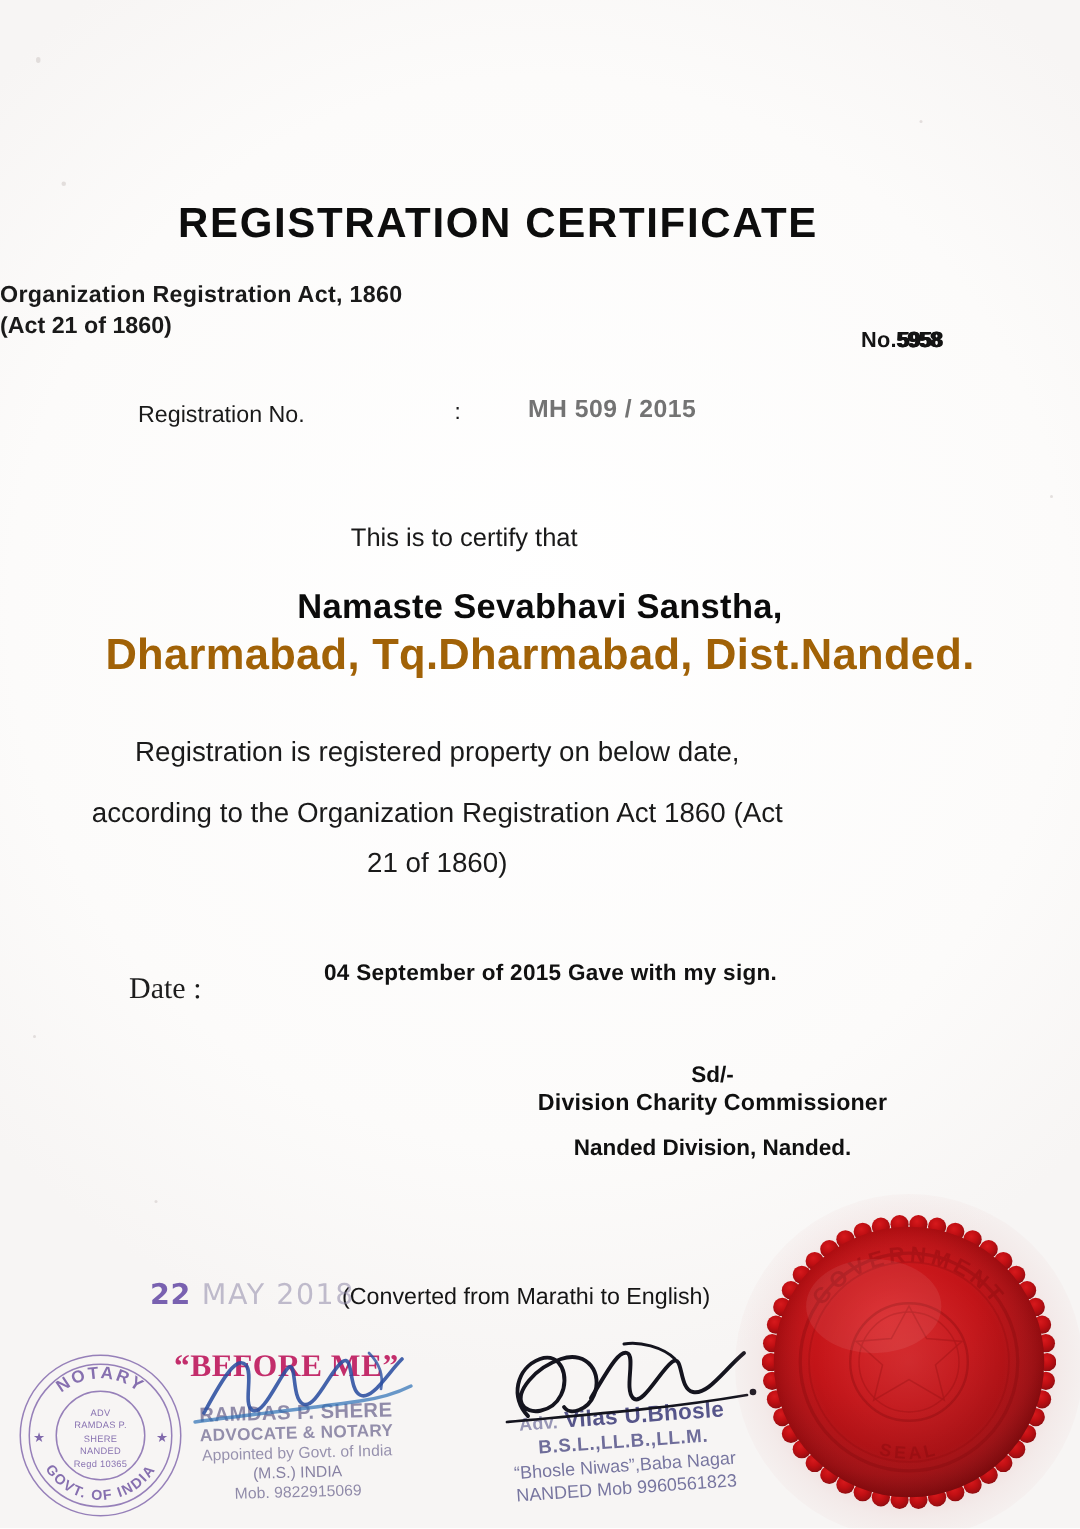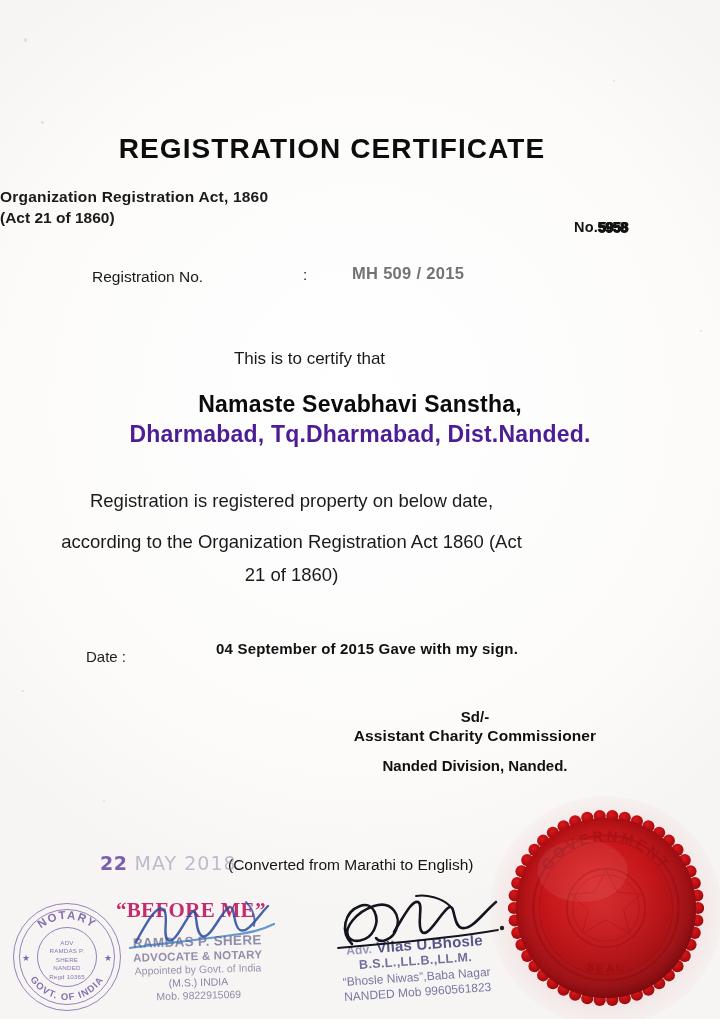--- a/index.html
+++ b/index.html
@@ -124,44 +124,45 @@
     font-weight: bold;
     color: #0b0b0b;
     letter-spacing: .2px;
   }
   .org-name2 {
     position: absolute;
     top: 421px;
     left: 0;
     width: 720px;
     text-align: center;
-    font-size: 23px;
-    font-weight: bold;
-    color: #4c1d95;
+    font-size: 29px;
+    font-weight: bold;
+    color: #a16207;
     letter-spacing: .2px;
   }
 
   .body-line {
     position: absolute;
     left: 0;
     width: 583px;
     text-align: center;
     font-size: 18.5px;
     color: #1a1a1a;
   }
   .body-line.l1 { top: 490px; }
   .body-line.l2 { top: 531px; }
   .body-line.l3 { top: 564px; }
 
   .date-label {
     position: absolute;
     top: 648px;
     left: 86px;
-    font-size: 15px;
+    font-size: 20px;
     color: #1d1d1d;
+    font-family: Liberation Serif, serif;
   }
   .date-value {
     position: absolute;
     top: 640px;
     left: 216px;
     font-size: 15px;
     font-weight: bold;
     color: #111111;
     letter-spacing: .2px;
   }
@@ -366,21 +367,21 @@
 
   <div class="body-line l1">Registration is registered property on below date,</div>
   <div class="body-line l2">according to the Organization Registration Act 1860 (Act</div>
   <div class="body-line l3">21 of 1860)</div>
 
   <div class="date-label">Date :</div>
   <div class="date-value">04 September of 2015 Gave with my sign.</div>
 
   <div class="sign-block">
     <div class="sign-sd">Sd/-</div>
-    <div class="sign-role">Assistant Charity Commissioner</div>
+    <div class="sign-role">Division Charity Commissioner</div>
     <div class="sign-div">Nanded Division, Nanded.</div>
   </div>
 
   <div class="converted-note">(Converted from Marathi to English)</div>
 
   <div class="date-stamp">
     <span class="dd">22</span>
     <span class="mo">MAY</span>
     <span class="mo">2018</span>
   </div>

